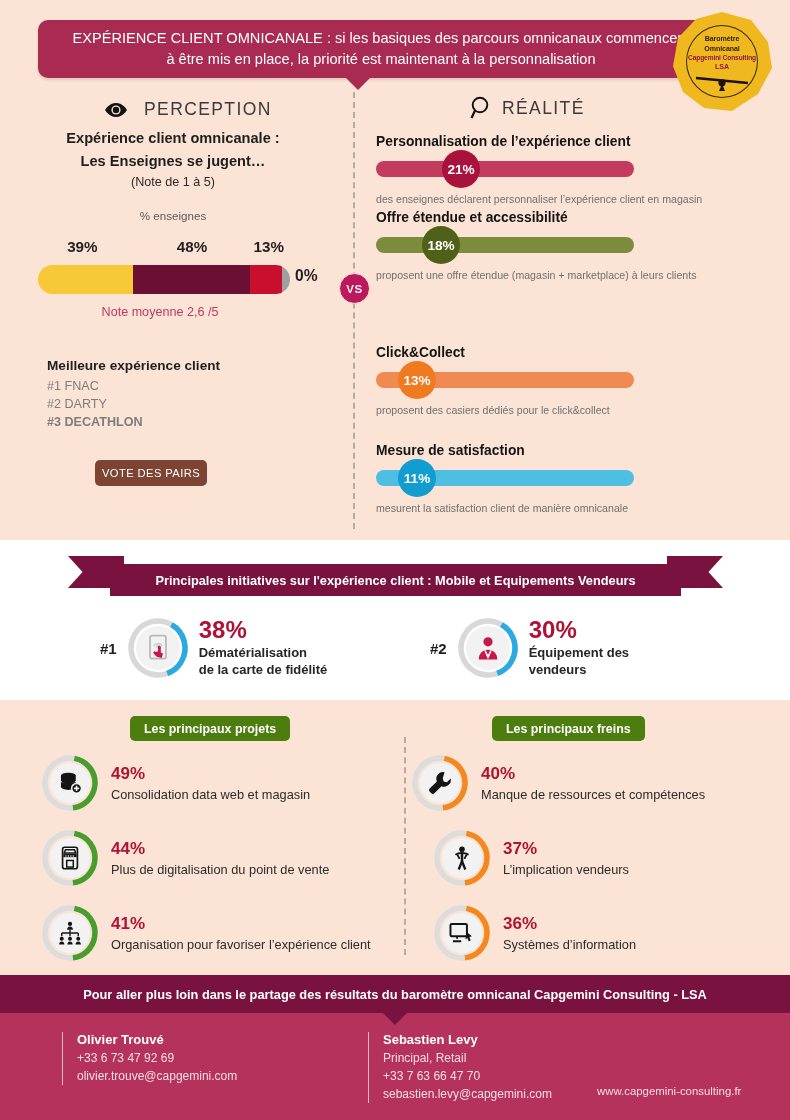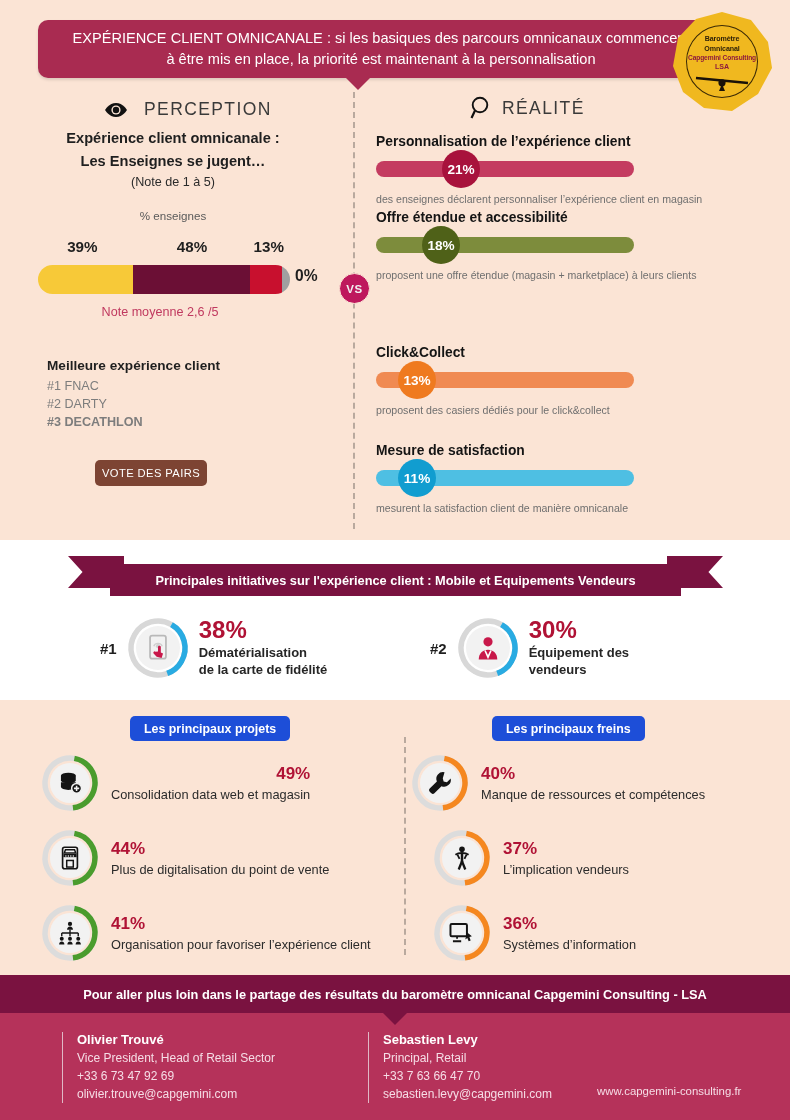--- a/index.html
+++ b/index.html
@@ -135,21 +135,21 @@
   
   .init { position:absolute; display:flex; align-items:center; gap:11px; }
   .init-rank { font-size:15px; font-weight:bold; color:#1f1f1f; }
   .init-icon { position:relative; width:60px; height:60px; }
   .init-text { }
   .init-pct { font-size:24px; font-weight:bold; color:#b01235; line-height:1; margin-bottom:3px;}
   .init-desc { font-size:13px; font-weight:bold; color:#262626; line-height:1.25; }
 
   
   .pill {
-    position:absolute; height:25px; border-radius:5px; background:#1d4ed8;
+    position:absolute; height:25px; border-radius:5px; background:#4d7c0f;
     display:flex; align-items:center; justify-content:center;
     color:#fff; font-size:12.4px; font-weight:bold; padding:4px 14px;
   }
   #pill-projets { left:130px; top:716px; }
   #pill-freins  { left:492px; top:716px; }
 
   #bottom-dash { position:absolute; left:404px; top:737px; width:0; height:218px;
                  border-left:2px dashed #b9a99e; }
 
   .brow { position:absolute; display:flex; align-items:center; gap:13px; }
@@ -340,21 +340,21 @@
         <div class="init-desc">Équipement des<br>vendeurs</div>
       </div>
     </div>
   </div>
 
 <div id="bottom-section"></div>
 <div class="pill" id="pill-projets">Les principaux projets</div>
 <div class="pill" id="pill-freins">Les principaux freins</div>
 <div id="bottom-dash"></div>
 <div id="project-rows">
-    <div class="brow" style="left: 42px; top: 755px; text-align: right;">
+    <div class="brow" style="left: 42px; top: 755px;">
       <div class="brow-icon">
         <svg width="56" height="56" viewBox="0 0 56 56" style="position:absolute;left:0;top:0;transform:rotate(-80deg)">
           <circle cx="28" cy="28" r="25" fill="none" stroke="#dcdcdc" stroke-width="5.5"></circle>
           <circle cx="28" cy="28" r="25" fill="none" stroke="#4a9c2d" stroke-width="5.5" stroke-dasharray="70.68583470577035 86.39379797371932"></circle>
         </svg>
         <div class="donut-inner">
           <svg viewBox="0 0 34 34" width="28" height="28">
             <ellipse cx="15" cy="8" rx="9" ry="3.4" fill="#141414"></ellipse>
             <path d="M6 8 v6 a9 3.4 0 0 0 18 0 V8z" fill="#141414"></path>
             <path d="M6 16 v6 a9 3.4 0 0 0 18 0 v-6z" fill="#141414"></path>
@@ -480,21 +480,20 @@
 
 <div id="footer-section">
   <div id="footer-banner">
     <span id="footer-banner-text">Pour aller plus loin dans le partage des résultats du baromètre omnicanal Capgemini Consulting - LSA</span>
   </div>
   <div id="footer-notch"></div>
 </div>
 <div id="contacts">
     <div class="contact" style="left: 62px;">
       <div class="c-name">Olivier Trouvé</div>
-      <div class="c-line">Vice President,  Head of Retail Sector</div>
       <div class="c-line">+33 6 73 47 92 69</div>
       <div class="c-line">olivier.trouve@capgemini.com</div>
     </div>
     <div class="contact" style="left: 368px;">
       <div class="c-name">Sebastien Levy</div>
       <div class="c-line">Principal, Retail</div>
       <div class="c-line">+33 7 63 66 47 70</div>
       <div class="c-line">sebastien.levy@capgemini.com</div>
     </div>
   </div>

